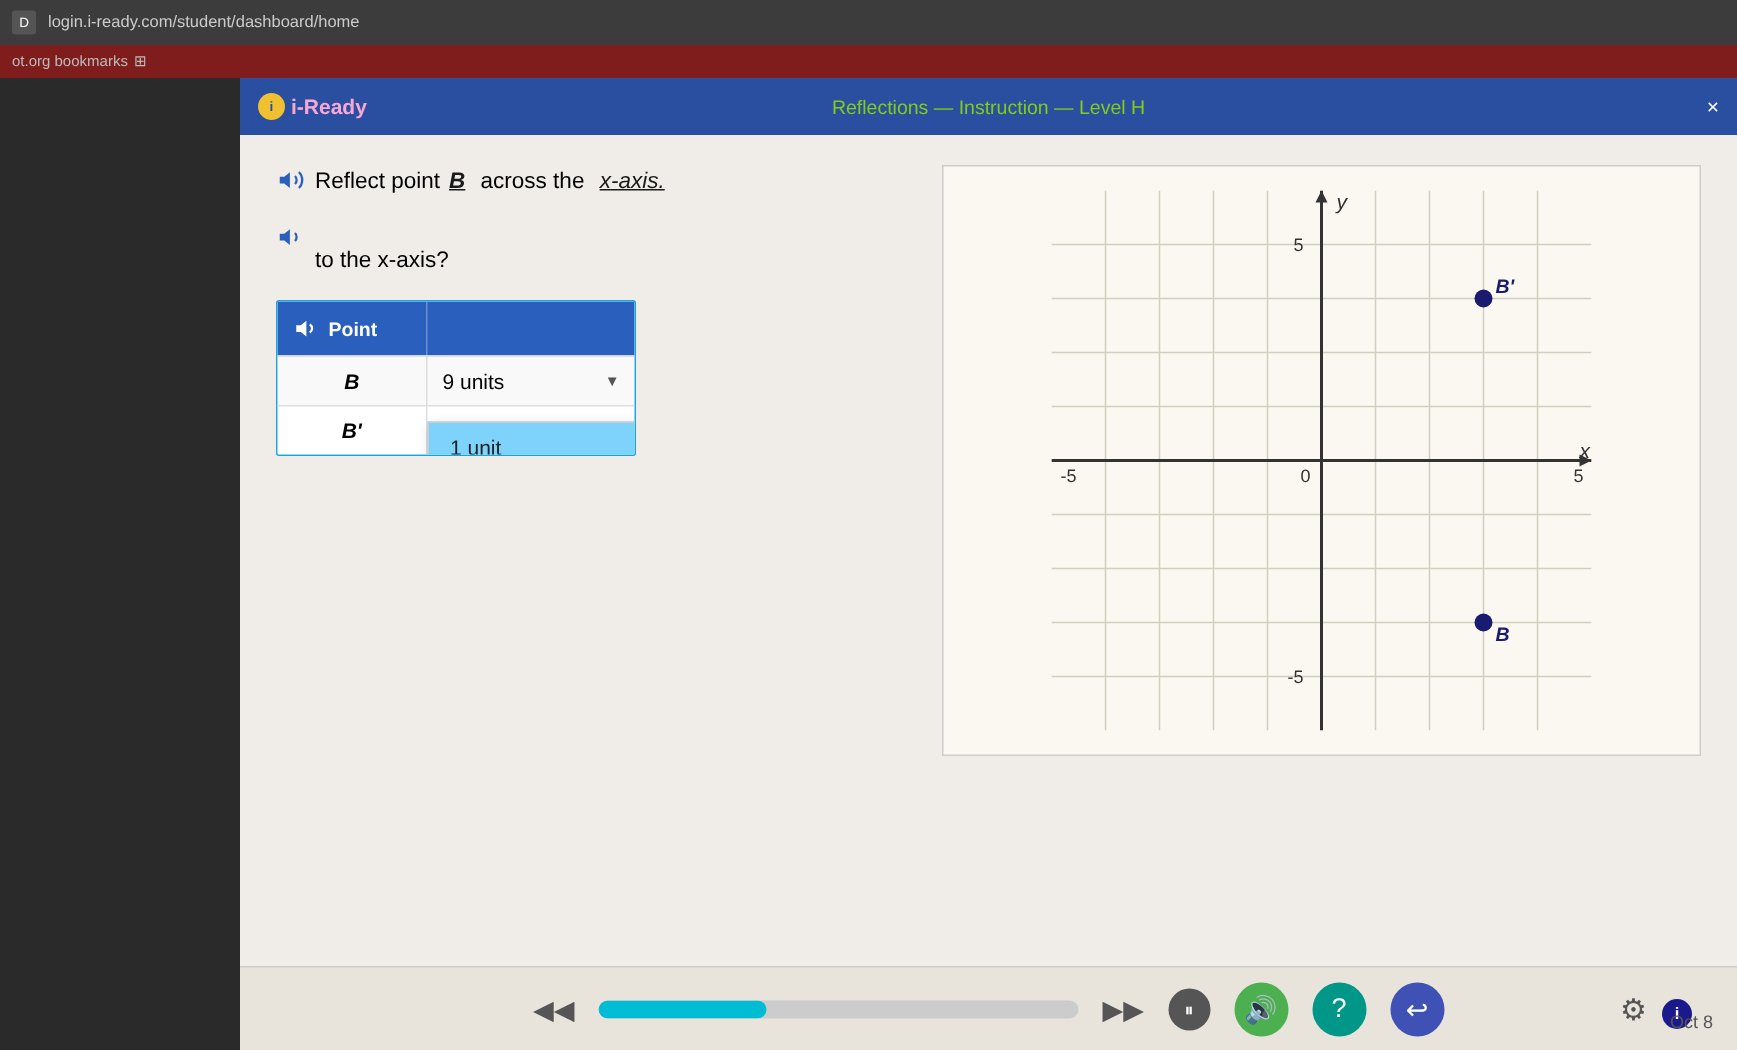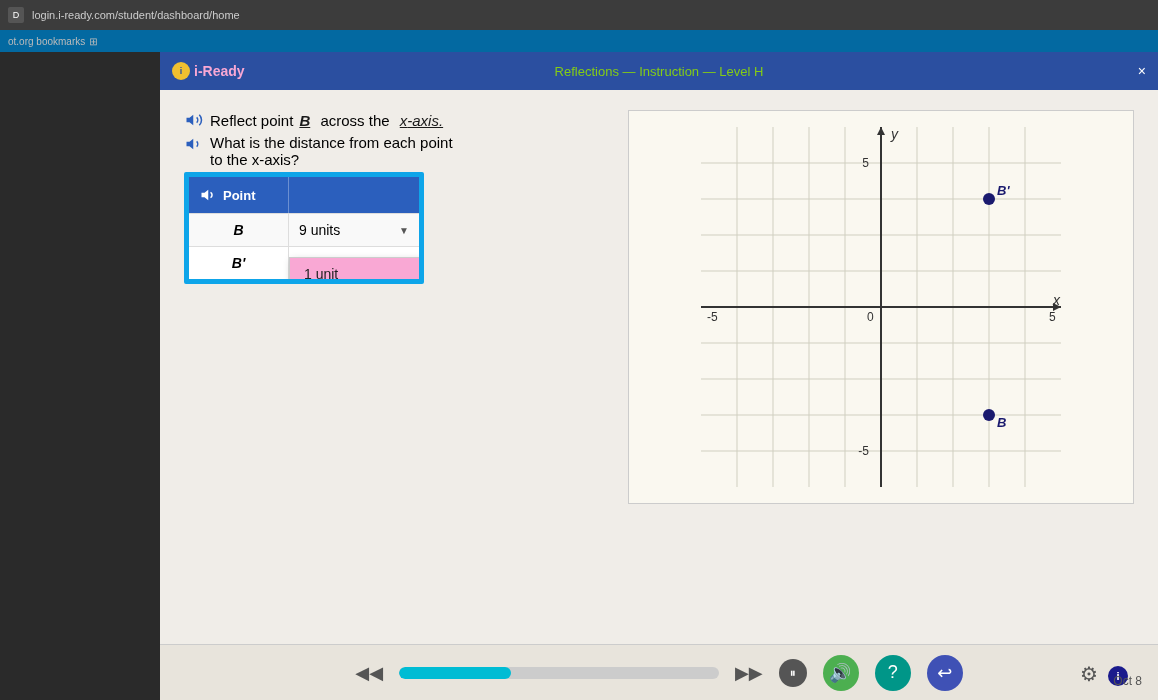--- a/index.html
+++ b/index.html
@@ -31,21 +31,21 @@
       color: white; font-size: 9px;
     }
     .browser-url {
       color: #ccc;
       font-size: 11px;
     }
     .bookmarks-bar {
       position: absolute;
       top: 30px; left: 0; right: 0;
       height: 22px;
-      background: #0369a1;
+      background: #7f1d1d;
       display: flex;
       align-items: center;
       padding: 0 8px;
       gap: 4px;
     }
     .bookmark-text {
       color: #bbb;
       font-size: 10px;
     }
     .bookmark-icon {
@@ -111,20 +111,21 @@
       gap: 24px;
       height: calc(100% - 38px - 56px);
       align-items: flex-start;
     }
 
     
     .left-panel {
       flex: 0 0 420px;
       display: flex;
       flex-direction: column;
+      gap: 14px;
     }
 
     .instruction-line {
       display: flex;
       align-items: center;
       gap: 6px;
       font-size: 15px;
     }
     .sound-icon {
       width: 20px; height: 20px;
@@ -146,21 +147,21 @@
       align-items: flex-start;
       gap: 6px;
       font-size: 15px;
       margin-top: 4px;
     }
 
     
     .table-container {
       margin-top: 4px;
       width: 240px;
-      border: 5px solid #0ea5e9;
+      border: 1px solid #0ea5e9;
       border-radius: 2px;
       overflow: hidden;
       position: relative;
     }
     .table-header {
       display: flex;
       background: #2b5fbd;
     }
     .th-point {
       flex: 0 0 100px;
@@ -210,21 +211,21 @@
       font-size: 10px;
       color: #555;
     }
 
     
     .dropdown-overlay {
       position: absolute;
       top: 80px;
       left: 100px;
       width: 140px;
-      background: #f9a8d4;
+      background: #7dd3fc;
       border: 1px solid #ccc;
       box-shadow: 2px 3px 8px rgba(0,0,0,0.2);
       z-index: 100;
     }
     .dropdown-item {
       padding: 8px 14px;
       font-size: 14px;
       cursor: pointer;
       color: #222;
     }
@@ -376,21 +377,21 @@
       </div>
 
       <div class="question-line">
         <div class="sound-icon">
           <svg viewBox="0 0 24 24" fill="none" stroke="#2b5fbd" stroke-width="2">
             <polygon points="11,5 6,9 2,9 2,15 6,15 11,19" fill="#2b5fbd" stroke="none"></polygon>
             <path d="M15.54,8.46a5,5,0,0,1,0,7.07" stroke="#2b5fbd" fill="none"></path>
           </svg>
         </div>
         <div>
-          <span>What is the distance from each point</span><br>
+          <br>
           <span>to the x-axis?</span>
         </div>
       </div>
 
       <div class="table-container">
         <div class="table-header">
           <div class="th-point">
             <div class="sound-icon">
               <svg viewBox="0 0 24 24" width="14" height="14">
                 <polygon points="11,5 6,9 2,9 2,15 6,15 11,19" fill="white"></polygon>

